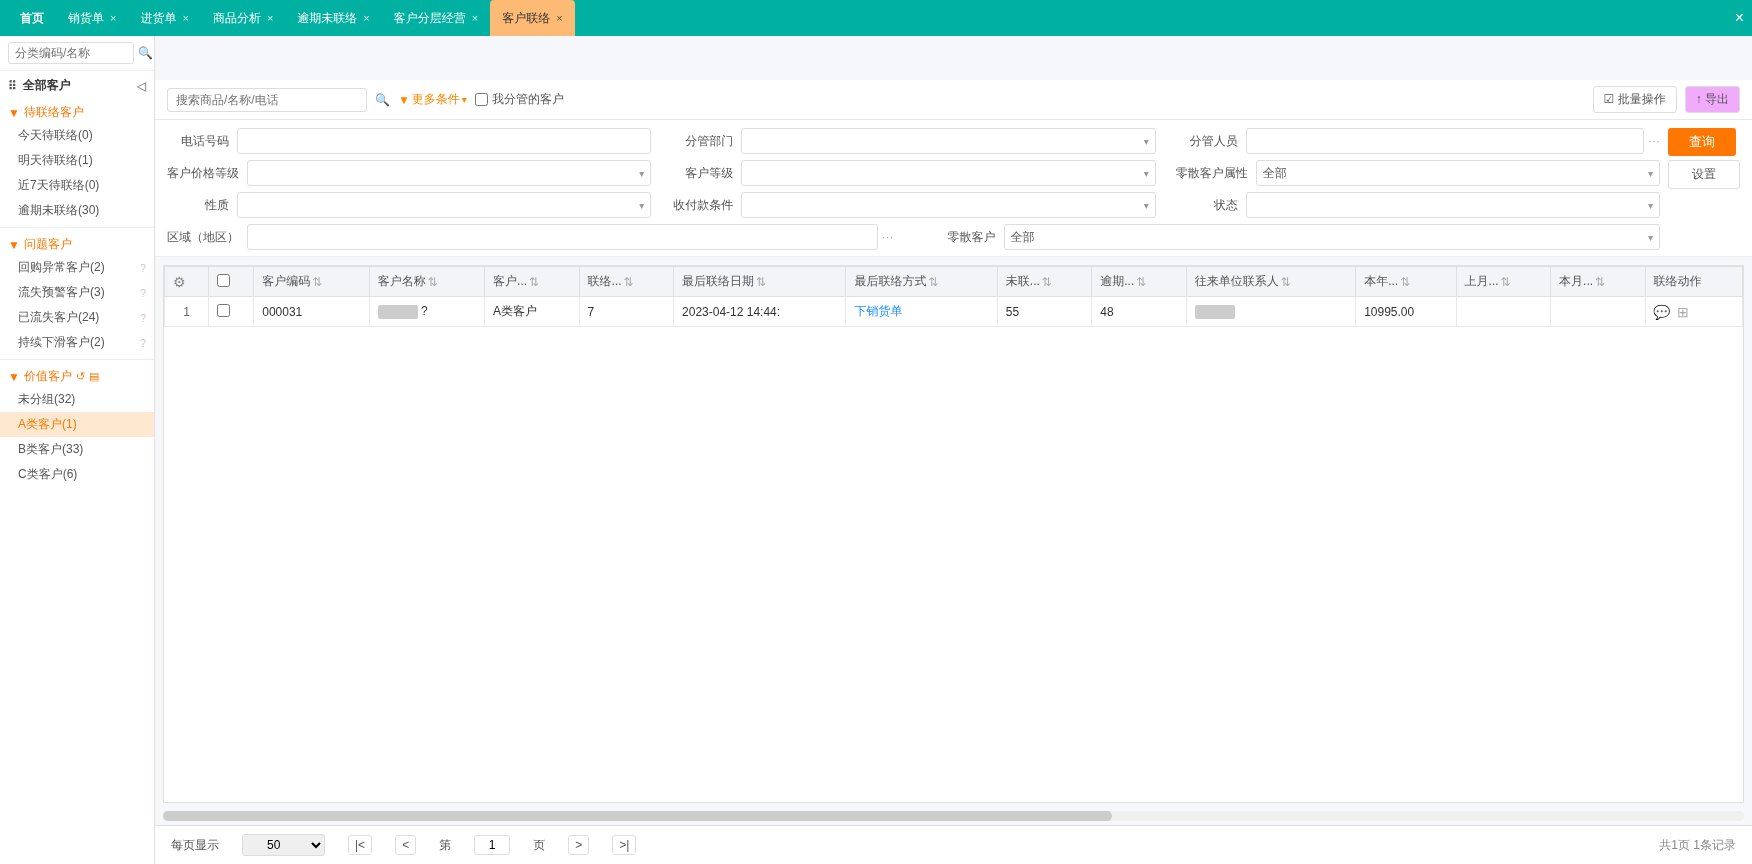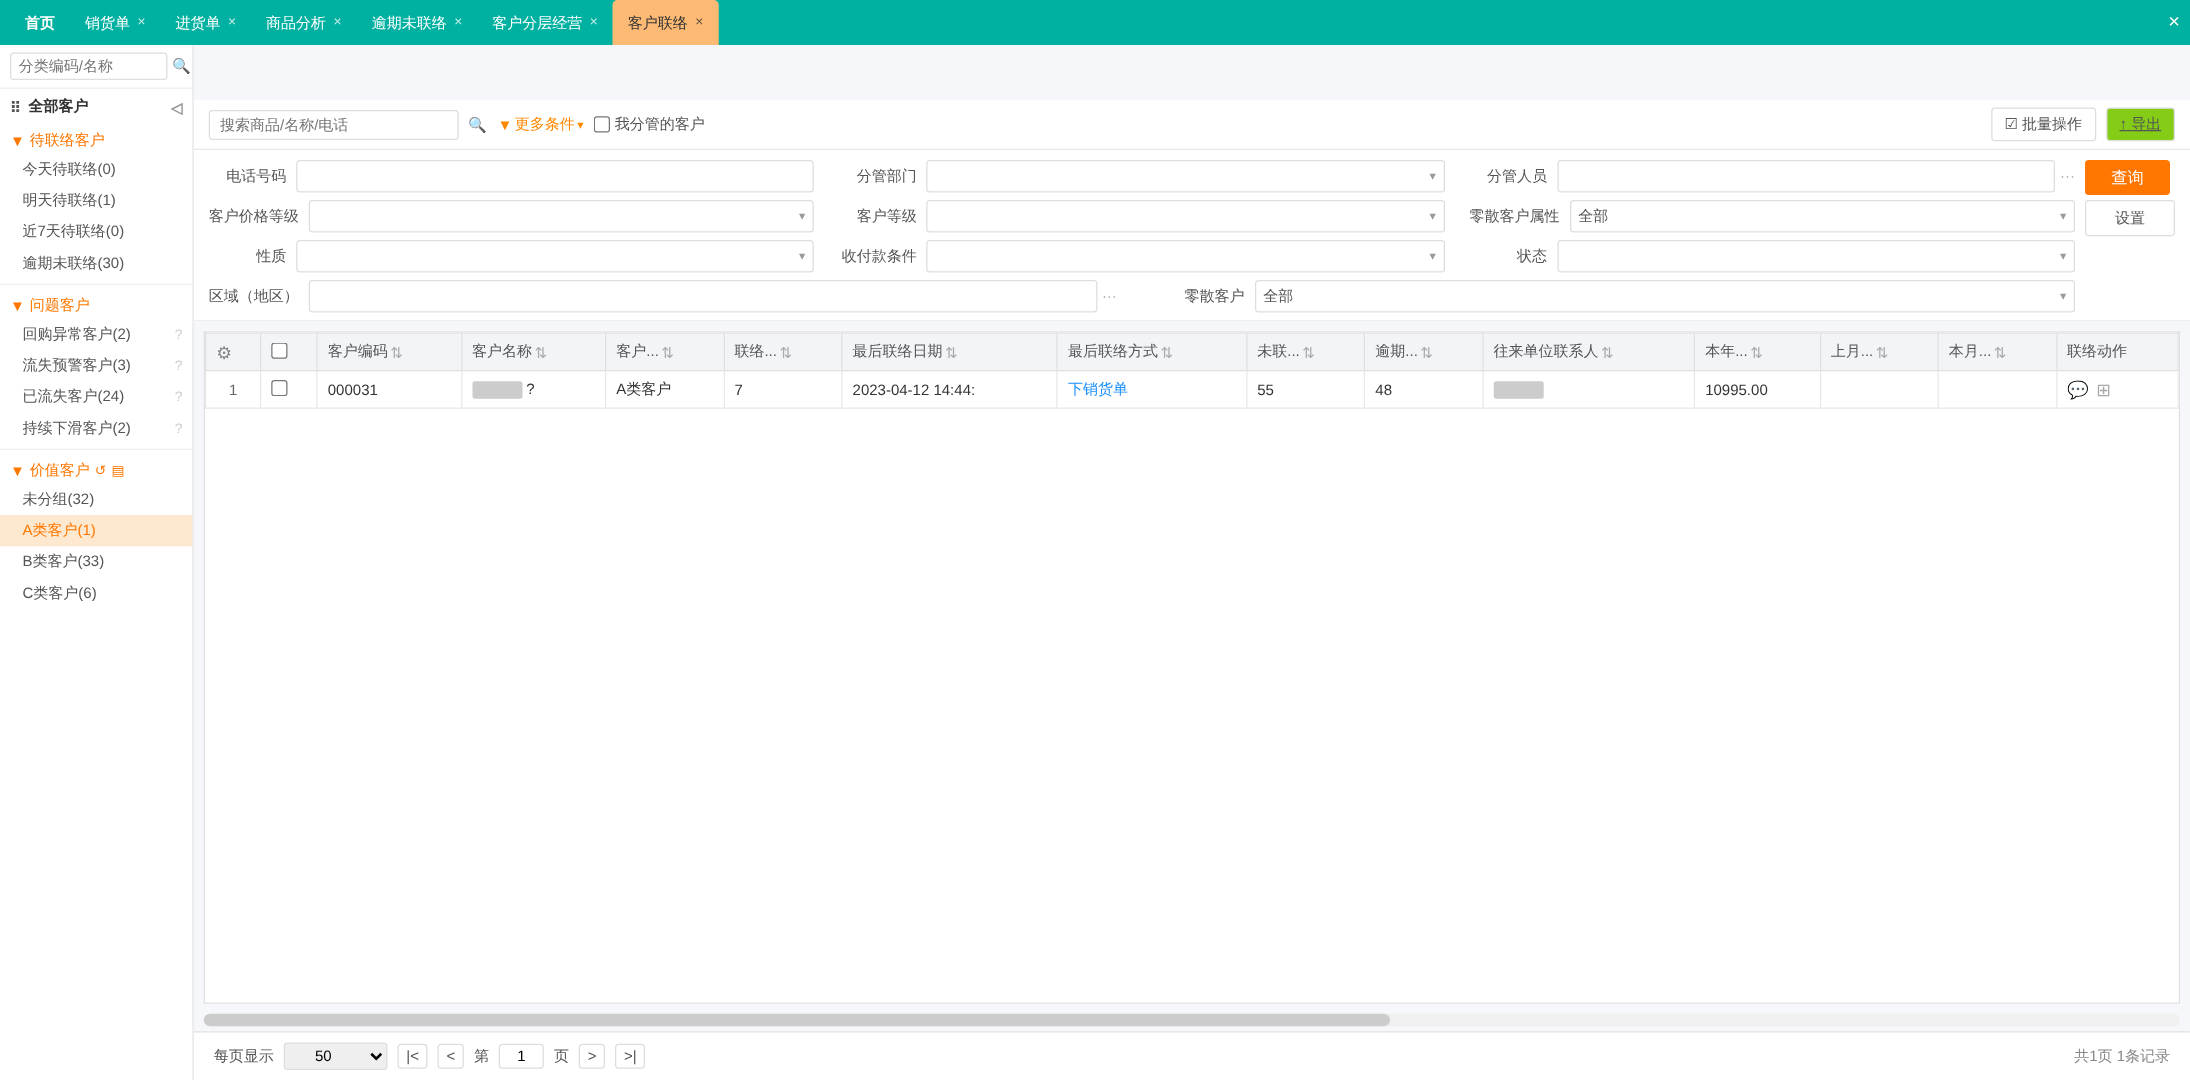--- a/index.html
+++ b/index.html
@@ -171,25 +171,24 @@
       padding: 4px 10px;
       background: white;
       cursor: pointer;
       color: #555;
       font-size: 12px;
     }
     .btn-export {
       border: 1px solid #ddd;
       border-radius: 3px;
       padding: 4px 10px;
-      background: #84cc16;
-      cursor: pointer;
-      color: #555;
-      font-size: 12px;
-      text-decoration: underline;
+      background: #f0abfc;
+      cursor: pointer;
+      color: #555;
+      font-size: 12px;
     }
     .filter-row {
       display: flex;
       align-items: center;
       margin-bottom: 6px;
       gap: 0;
     }
     .filter-row:last-child { margin-bottom: 0; }
     .filter-cell {
       display: flex;
@@ -307,21 +306,21 @@
     .row-actions { display: flex; gap: 6px; }
     .action-icon { color: #aaa; cursor: pointer; font-size: 14px; }
     
     
     .pagination {
       background: #fff;
       border-top: 1px solid #e0e0e0;
       padding: 8px 16px;
       display: flex;
       align-items: center;
-      gap: 8px;
+      gap: 23px;
       font-size: 12px;
       color: #555;
       justify-content: flex-end;
     }
     .page-size-select {
       border: 1px solid #ddd;
       border-radius: 3px;
       padding: 2px 20px;
       font-size: 12px;
     }

